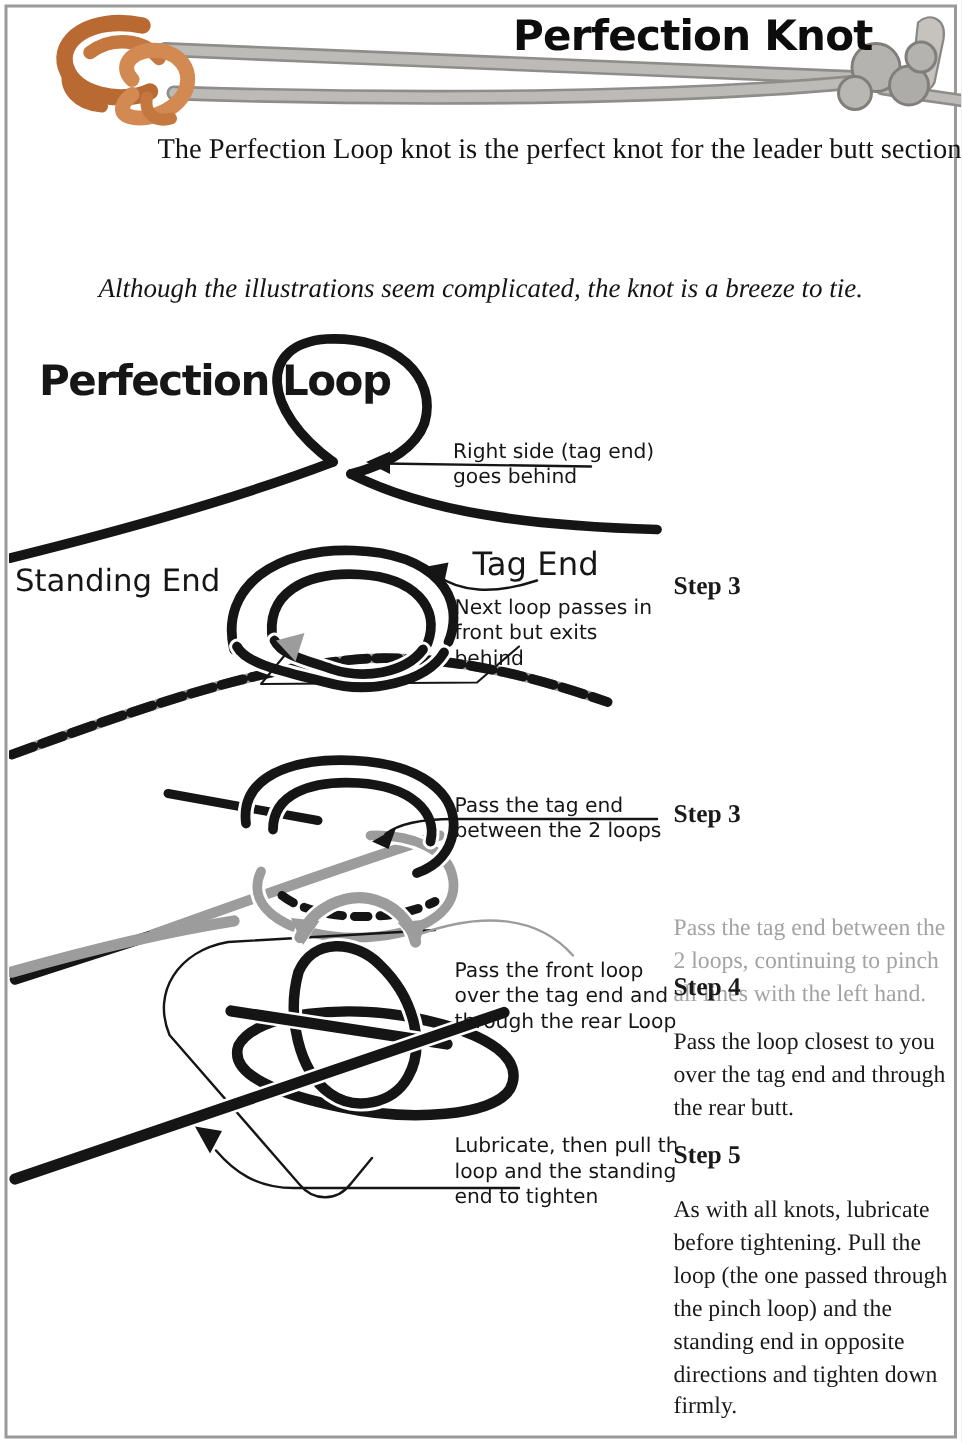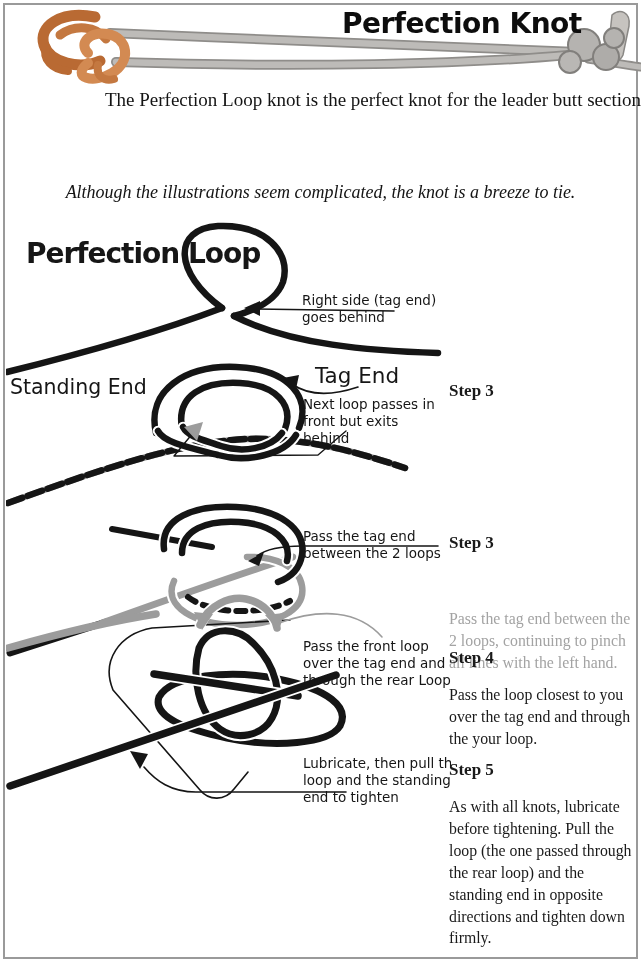--- a/index.html
+++ b/index.html
@@ -145,17 +145,17 @@
     <text class="ann" x="297" y="617">end to tighten</text>
   </svg>
 
 
   <div class="step-h" style="top:381px">Step 3</div>
 
   <div class="step-h" style="top:533px">Step 3</div>
   <div class="step-b muted" style="top:568px">Pass the tag end between the 2 loops, continuing to pinch all lines with the left hand.</div>
 
   <div class="step-h" style="top:648px">Step 4</div>
-  <div class="step-b" style="top:684px">Pass the loop closest to you over the tag end and through the your loop.</div>
+  <div class="step-b" style="top:684px">Pass the loop closest to you over the tag end and through the rear butt.</div>
 
   <div class="step-h" style="top:760px">Step 5</div>
-  <div class="step-b" style="top:796px">As with all knots, lubricate before tightening. Pull the loop (the one passed through the rear loop) and the standing end in opposite directions and tighten down firmly.</div>
+  <div class="step-b" style="top:796px">As with all knots, lubricate before tightening. Pull the loop (the one passed through the pinch loop) and the standing end in opposite directions and tighten down firmly.</div>
 </div>
 
 </body></html>

